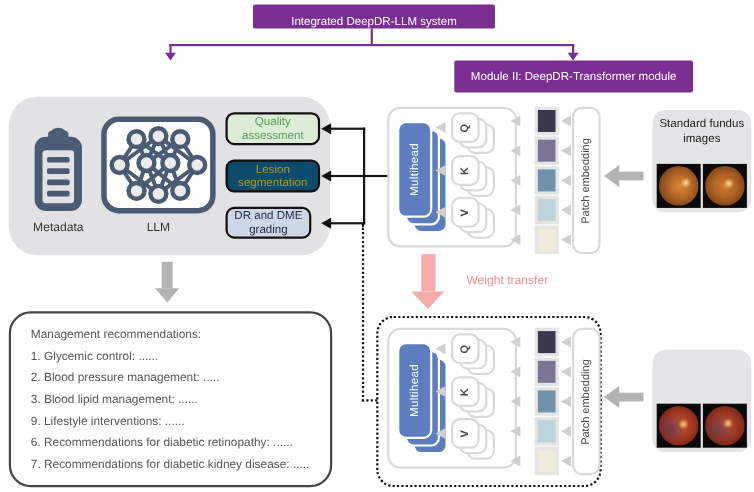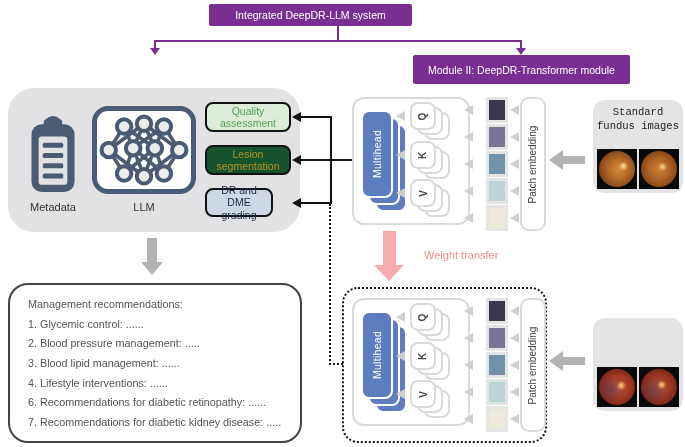--- a/index.html
+++ b/index.html
@@ -74,21 +74,21 @@
   .prt2{background:
         radial-gradient(circle at 58% 44%, #ffd36b 0%, rgba(255,211,107,0) 16%),
         radial-gradient(circle at 35% 58%, rgba(55,55,105,0.45) 0%, rgba(55,55,105,0) 45%),
         radial-gradient(circle at 50% 50%, #c25634 0%, #9e3a22 42%, #742315 78%, #4e140f 100%);}
 </style>
 </head>
 <body>
 
 <div class="canvas">
 
-  <div class="abs pbox" style="left:209px;top:4px;width:203px;height:22px;">
+  <div class="abs pbox" style="left:230px;top:4px;width:220px;height:22px;align-items:flex-end;">
     <span>Integrated DeepDR-LLM system</span>
   </div>
 
   <div class="abs pline" style="left:337px;top:26px;width:2px;height:15px;"></div>
   <div class="abs pline" style="left:154px;top:40px;width:368px;height:2px;"></div>
   <div class="abs pline" style="left:154px;top:40px;width:2px;height:10px;"></div>
   <div class="abs pline" style="left:520px;top:40px;width:2px;height:10px;"></div>
   <div class="abs tri-down-p" style="left:150px;top:48px;"></div>
   <div class="abs tri-down-p" style="left:516px;top:48px;"></div>
 
@@ -148,24 +148,24 @@
           <circle cx="52" cy="71" r="8"></circle>
           <circle cx="74" cy="68" r="8"></circle>
       </g>
     </svg>
   </div>
   <div class="abs outbox" style="left: 205px; top: 102px; width: 86px; height: 30px; background: rgb(220, 236, 215); color: rgb(85, 160, 85);">
     <span>Quality assessment</span>
   </div>
 
   <div class="abs icon-label" style="left:92px;top:201px;width:104px;">LLM</div>
-  <div class="abs outbox" style="left: 205px; top: 145px; width: 86px; height: 30px; background: #14532d; color: rgb(184, 148, 30);">
+  <div class="abs outbox" style="left: 205px; top: 145px; width: 86px; height: 30px; background: #0c4a6e; color: rgb(184, 148, 30);">
     <span>Lesion segmentation</span>
   </div>
-  <div class="abs outbox" style="left: 205px; top: 188px; width: 68px; height: 29px; background: rgb(205, 215, 230); color: rgb(29, 39, 71);">
+  <div class="abs outbox" style="left: 205px; top: 188px; width: 78px; height: 29px; background: rgb(205, 215, 230); color: rgb(29, 39, 71);">
     <span>DR and DME grading</span>
   </div>
 
   <div class="abs bline" style="left:330px;top:116px;width:2px;height:88px;"></div>
   <div class="abs bline" style="left:300px;top:116px;width:32px;height:2px;"></div>
   <div class="abs bline" style="left:300px;top:159px;width:53px;height:2px;"></div>
   <div class="abs bline" style="left:300px;top:202px;width:32px;height:2px;"></div>
   <div class="abs tri-left-b" style="left:292px;top:112px;"></div>
   <div class="abs tri-left-b" style="left:292px;top:155px;"></div>
   <div class="abs tri-left-b" style="left:292px;top:198px;"></div>
@@ -295,26 +295,26 @@
   <div class="abs pink-label" style="left:424px;top:249px;">Weight transfer</div>
 
   <div class="abs gshaft" style="left:147px;top:238px;width:10px;height:24px;"></div>
   <div class="abs tri-down-big" style="left:141px;top:262px;"></div>
 
   <div class="abs recbox" style="left:8px;top:283px;width:294px;height:160px;">
     <div>Management recommendations:</div>
     <div>1. Glycemic control: ......</div>
     <div>2. Blood pressure management: .....</div>
     <div>3. Blood lipid management:  ......</div>
-    <div>4. Lifestyle interventions:  ......</div>
+    <div>9. Lifestyle interventions:  ......</div>
     <div>6. Recommendations for diabetic retinopathy:  ......</div>
     <div>7. Recommendations for diabetic kidney disease: .....</div>
   </div>
 
-  <div class="abs fundus-box" style="left:593px;top:100px;width:90px;height:93px;font-family:Liberation Mono, monospace;">
+  <div class="abs fundus-box" style="left:593px;top:100px;width:90px;height:93px;">
     <div class="fundus-title">Standard fundus images</div>
     <div class="fimg" style="left:4px;top:49px;">
         <div class="fcirc std1"></div>
       </div>
     <div class="fimg" style="left:46px;top:49px;">
         <div class="fcirc std2"></div>
       </div>
   </div>
   <div class="abs gshaft" style="left:562px;top:156px;width:23px;height:8px;"></div>
   <div class="abs tri-left-big" style="left:549px;top:150px;"></div>

